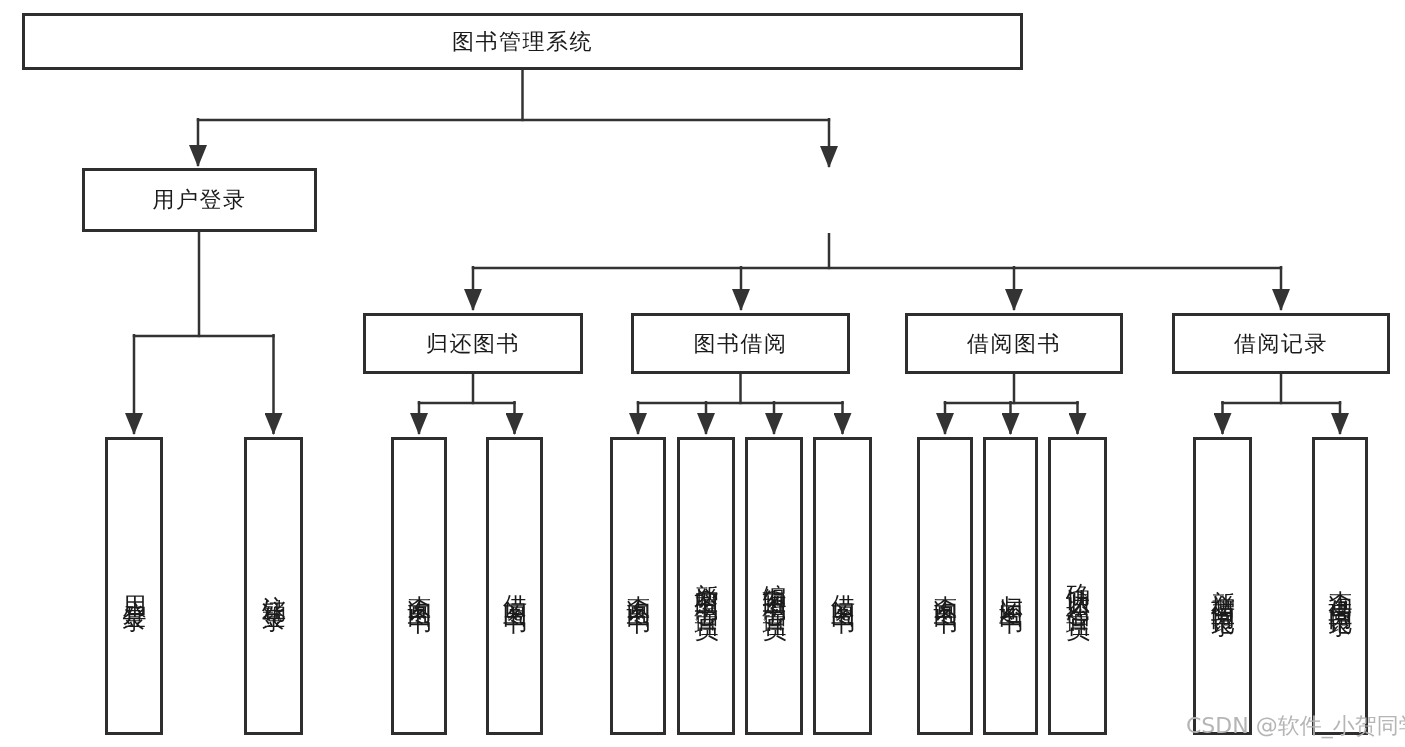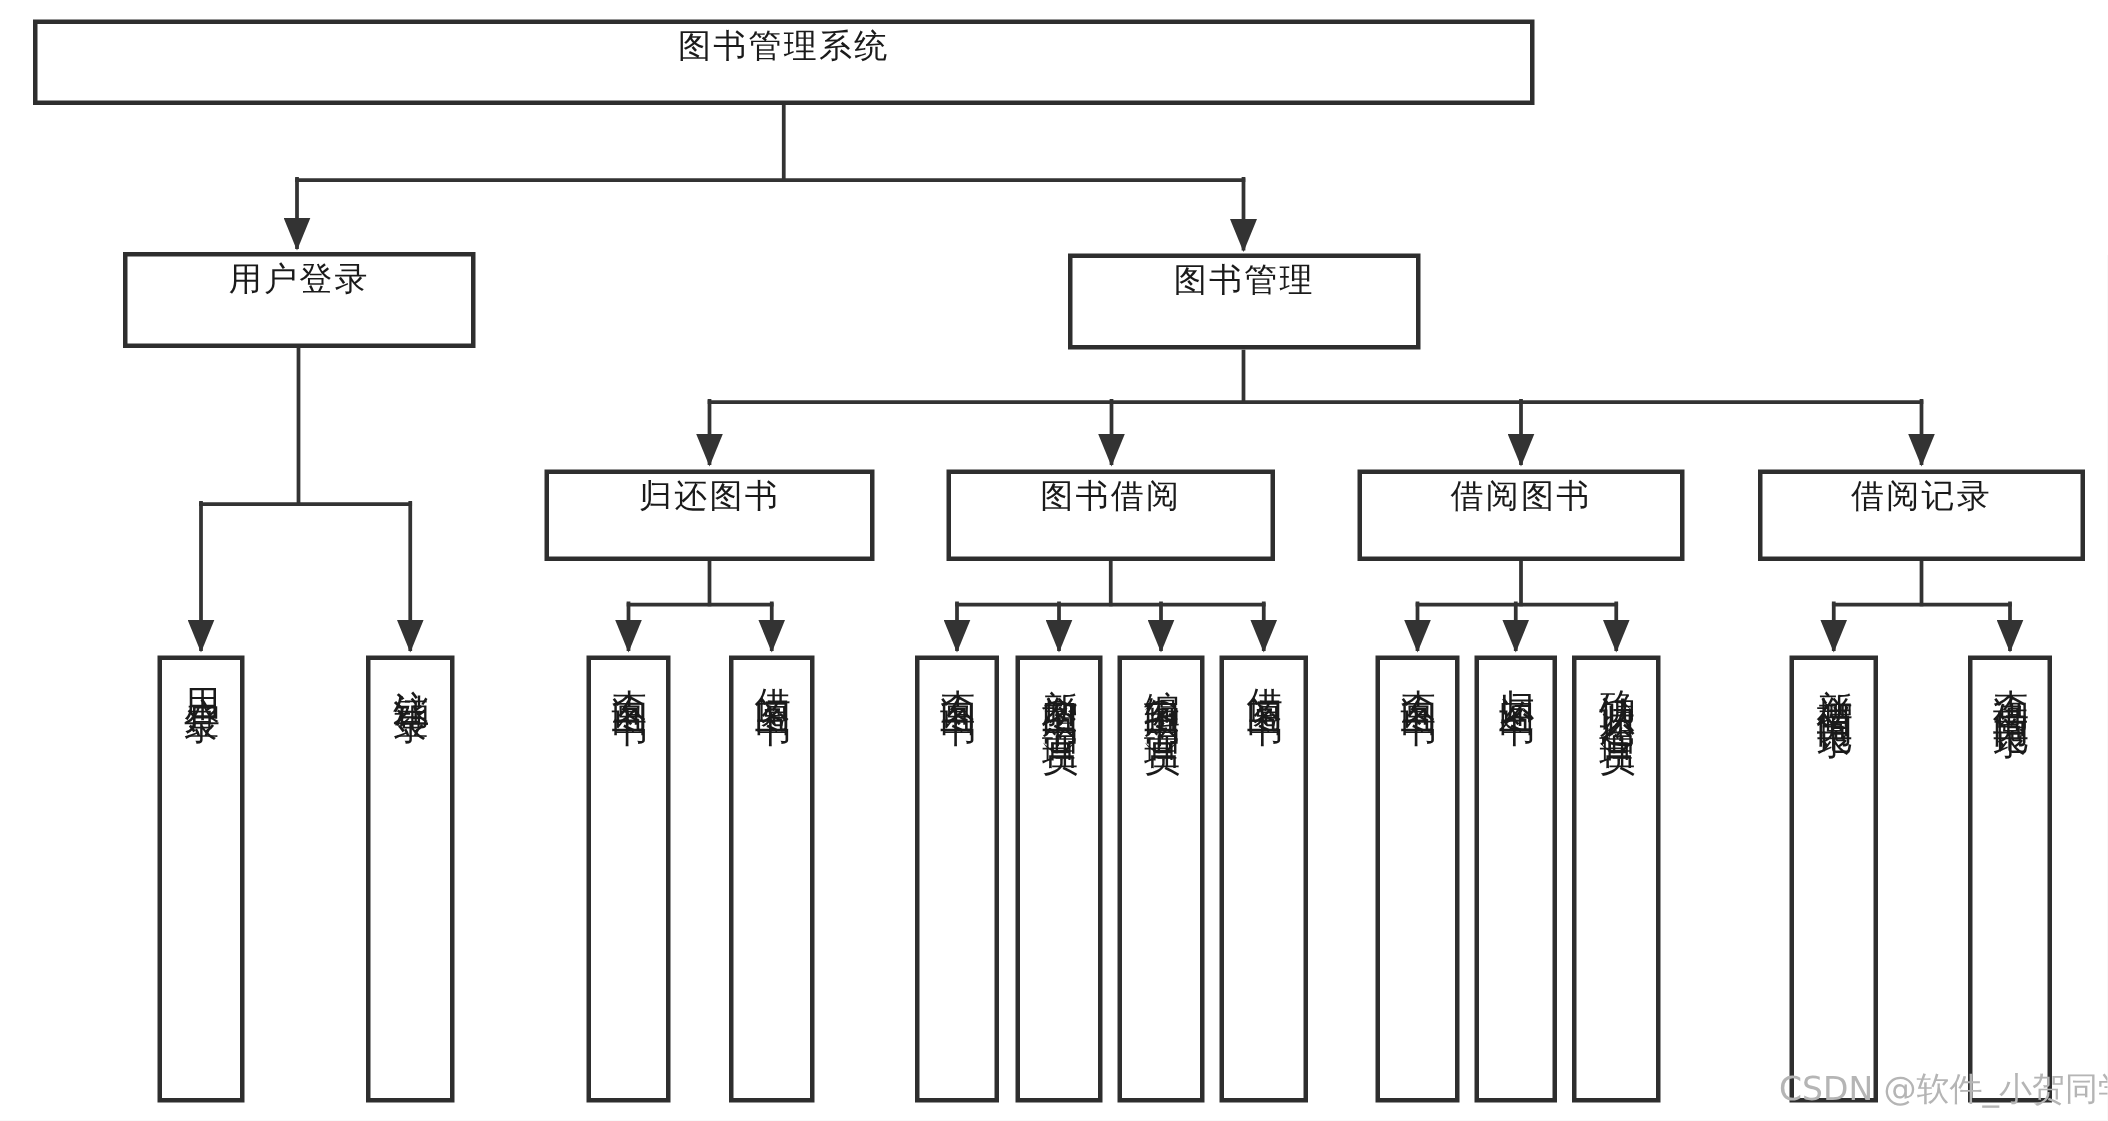--- a/index.html
+++ b/index.html
@@ -10,21 +10,21 @@
   body{font-family:"DejaVu Sans","Liberation Sans",sans-serif;background:#e8e8e8;}
   #stage{
     position:relative;width:1405px;height:747px;overflow:hidden;
     background:var(--background,#fff);
   }
   #connectors{position:absolute;left:0;top:0;width:1405px;height:747px;}
   #connectors line{stroke:var(--line,#333);stroke-width:2.5px;}
   .node{
     position:absolute;box-sizing:border-box;background:#fff;
     border:3px solid var(--box-border,#2e2e2e);
-    display:flex;justify-content:center;
+    display:flex;align-items:center;justify-content:center;
     color:var(--text,#1a1a1a);
   }
   .node.h span{font-size:22px;letter-spacing:1.5px;white-space:nowrap;}
   .node.v span{
     writing-mode:vertical-rl;text-orientation:mixed;
     font-size:24px;line-height:1.3;letter-spacing:5px;white-space:nowrap;
   }
   #watermark{
     position:absolute;left:1186px;top:711px;
     font-size:22px;color:var(--watermark,#b5b5b5);
@@ -98,23 +98,20 @@
     </g>
   </svg>
 
   <div class="node h" style="left:22px;top:13px;width:1001px;height:57px">
     <span>图书管理系统</span>
   </div>
 
   <div class="node h" style="left:82px;top:168px;width:235px;height:64px">
     <span>用户登录</span>
   </div>
-  <div class="node h" style="left:712px;top:169px;width:235px;height:64px">
-    <span>图书管理</span>
-  </div>
 
   <div class="node h" style="left:363px;top:313px;width:220px;height:61px">
     <span>归还图书</span>
   </div>
   <div class="node h" style="left:631px;top:313px;width:219px;height:61px">
     <span>图书借阅</span>
   </div>
   <div class="node h" style="left:905px;top:313px;width:218px;height:61px">
     <span>借阅图书</span>
   </div>

